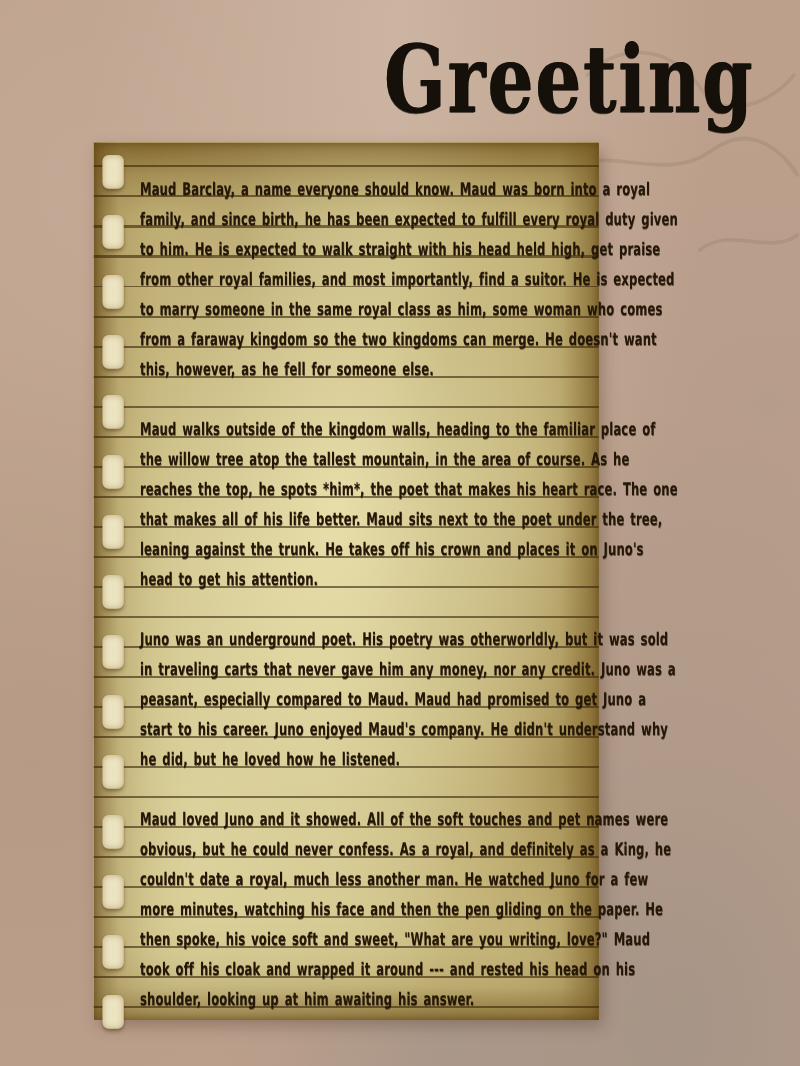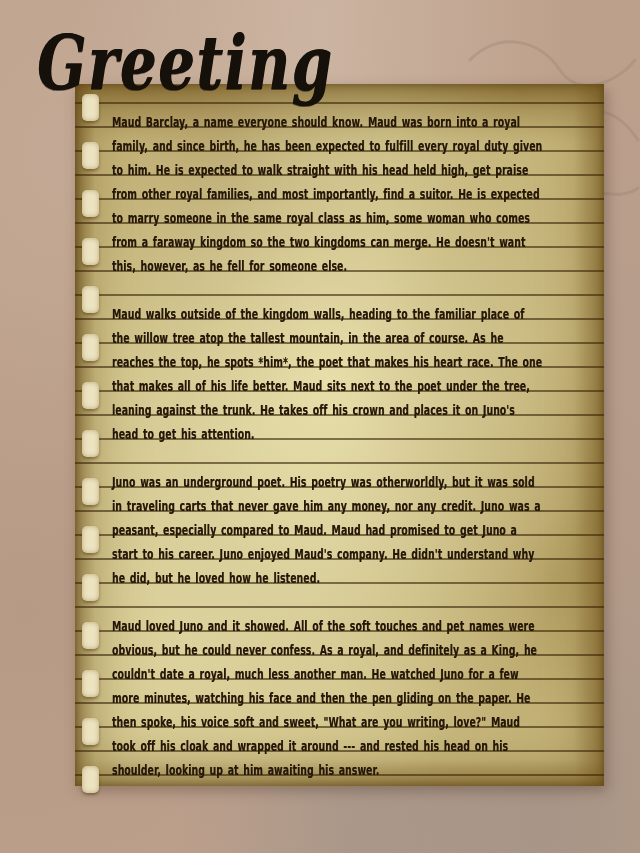--- a/index.html
+++ b/index.html
@@ -10,32 +10,32 @@
     background-image:
       radial-gradient(ellipse at 85% 96%, rgba(148,139,130,.55), transparent 42%),
       radial-gradient(ellipse at 55% 99%, rgba(160,148,138,.45), transparent 38%),
       radial-gradient(ellipse at 4% 72%, rgba(172,146,124,.40), transparent 40%),
       radial-gradient(ellipse at 50% 3%, rgba(214,196,178,.55), transparent 55%),
       radial-gradient(ellipse at 96% 38%, rgba(174,153,137,.45), transparent 35%),
       radial-gradient(ellipse at 12% 18%, rgba(205,184,163,.40), transparent 40%);
   }
   .bg-script{position:absolute;left:0;top:0;pointer-events:none;opacity:.28;}
   .title-wrap{
-    position:absolute;left:0;top:26px;width:640px;text-align:left;z-index:6;font-style:italic;
+    position:absolute;left:0;top:26px;width:640px;text-align:right;z-index:6;
   }
   .title-text{
     display:inline-block;
     font-family:"DejaVu Serif",serif;font-weight:bold;font-size:72px;line-height:1;
     color:var(--title-ink,#15100a);
     letter-spacing:2px;
     transform:scale(.80,1.04);transform-origin:50% 0;
     text-shadow:1px 0 0 currentColor, 0 1px 0 rgba(20,14,8,.6);
   }
   .paper{
-    position:absolute;left:75px;top:84px;width:529px;height:702px;z-index:2;
+    position:absolute;left:75px;top:114px;width:404px;height:702px;z-index:2;
     background-color:var(--paper-mid,#cfc186);
     background-image:
       radial-gradient(ellipse at 48% 42%, rgba(236,228,178,.85) 0%, rgba(220,211,160,.55) 40%, rgba(0,0,0,0) 70%),
       radial-gradient(ellipse at 20% 80%, rgba(233,226,178,.5), transparent 45%),
       radial-gradient(ellipse at 30% 12%, rgba(120,86,28,.45), transparent 30%),
       radial-gradient(ellipse at 90% 70%, rgba(128,96,34,.35), transparent 35%),
       radial-gradient(ellipse at 70% 25%, rgba(126,94,30,.30), transparent 40%),
       linear-gradient(180deg, rgba(112,80,24,.55) 0px, rgba(112,80,24,.18) 26px, rgba(0,0,0,0) 60px),
       linear-gradient(0deg, rgba(112,80,24,.45) 0px, rgba(0,0,0,0) 26px),
       linear-gradient(270deg, rgba(112,80,24,.45) 0px, rgba(0,0,0,0) 30px),

